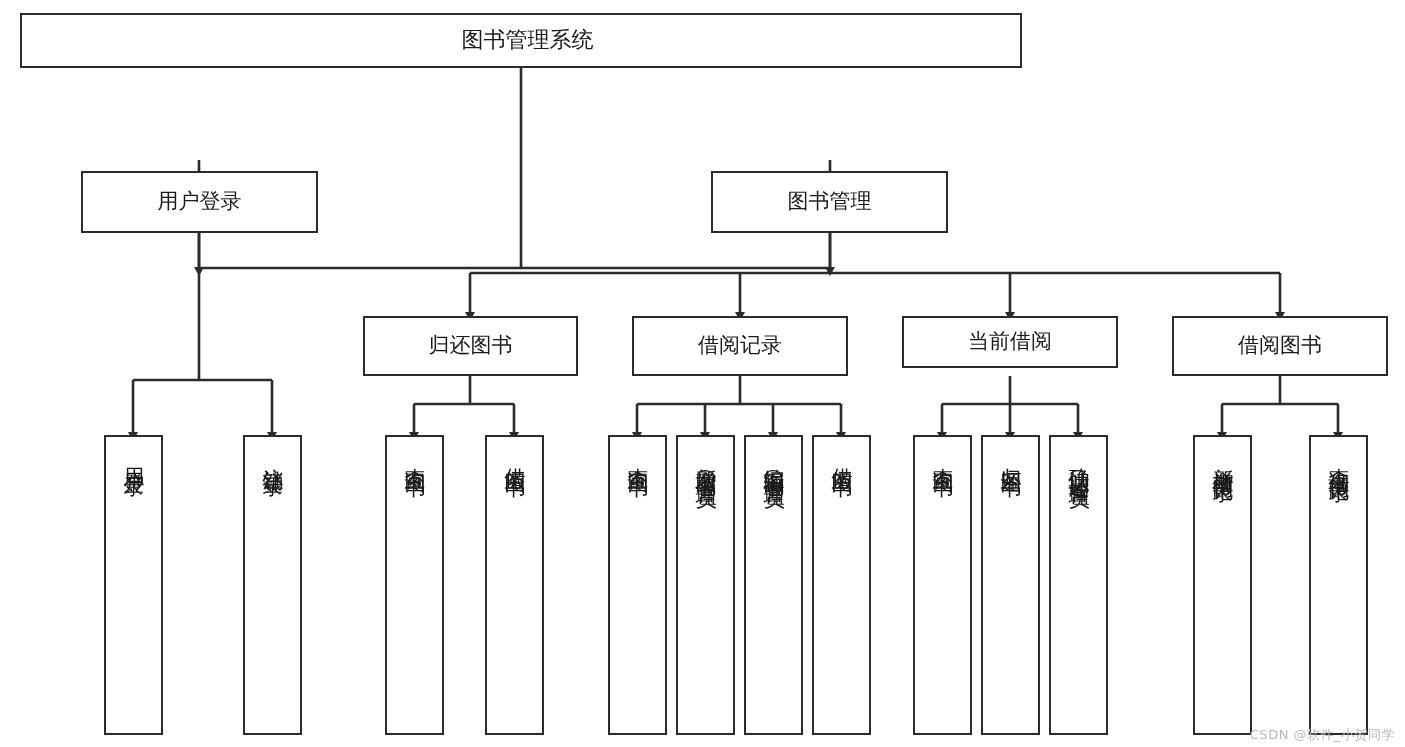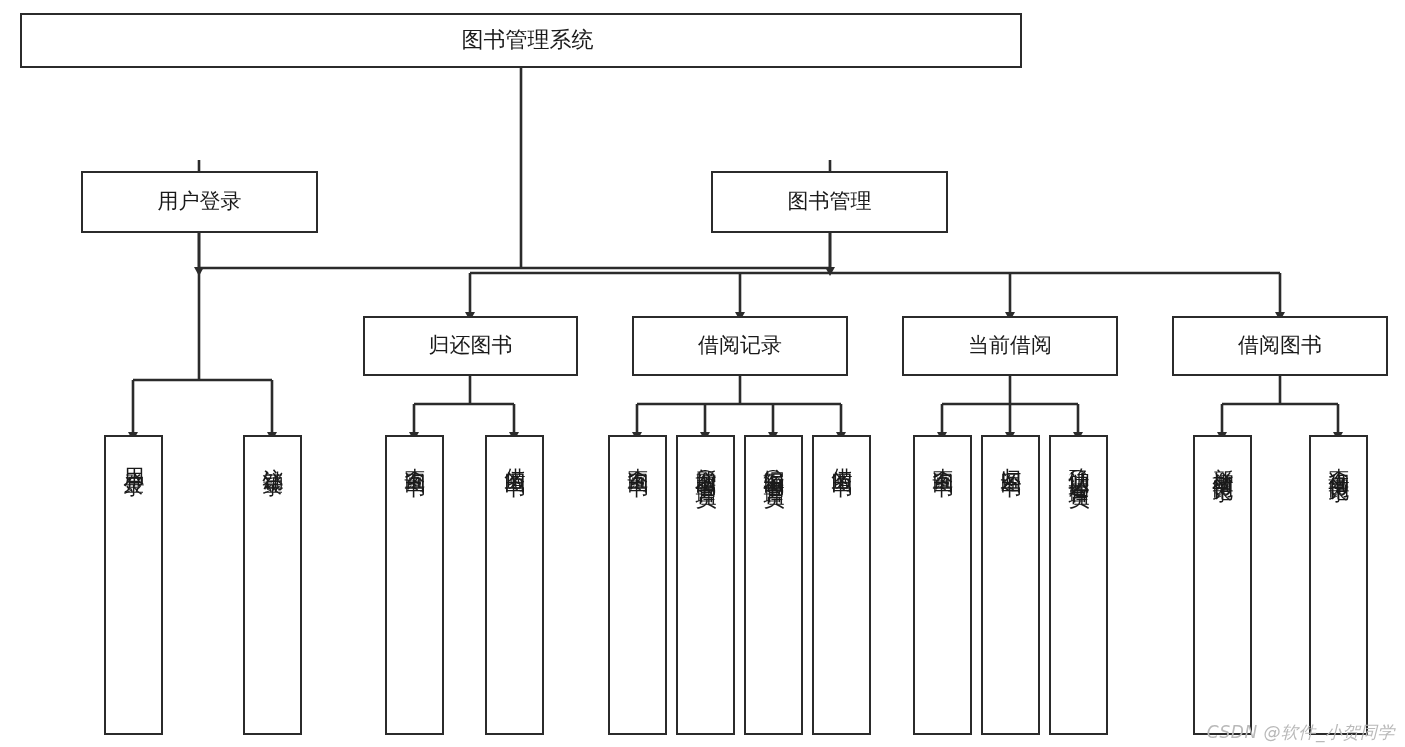--- a/index.html
+++ b/index.html
@@ -60,26 +60,25 @@
     writing-mode: vertical-rl;
     text-orientation: upright;
     font-size: 21px;
     letter-spacing: 3px;
     line-height: 1;
   }
   .watermark {
     position: absolute;
     right: 10px;
     bottom: 3px;
-    font-size: 17px;
+    font-size: 13px;
     color: #b9b9b9;
     z-index: 3;
     white-space: nowrap;
     letter-spacing: 0.5px;
-    font-style: italic;
   }
 </style>
 </head>
 <body>
 
 <div id="diagram-root">
 
   <svg id="edges-svg" viewBox="0 0 1405 747" xmlns="http://www.w3.org/2000/svg">
     <defs>
       <marker id="arrowhead" markerWidth="9" markerHeight="10" refX="1" refY="5" orient="auto" markerUnits="userSpaceOnUse">
@@ -148,21 +147,21 @@
   </div>
 
   <div class="node horiz" style="left:363px; top:316px; width:215px; height:60px;">
     <span class="node-label">归还图书</span>
   </div>
 
   <div class="node horiz" style="left:632px; top:316px; width:216px; height:60px;">
     <span class="node-label">借阅记录</span>
   </div>
 
-  <div class="node horiz" style="left:902px; top:316px; width:216px; height:60px;">
+  <div class="node horiz" style="left:902px; top:316px; width:216px; height:52px;">
     <span class="node-label">当前借阅</span>
   </div>
 
   <div class="node horiz" style="left:1172px; top:316px; width:216px; height:60px;">
     <span class="node-label">借阅图书</span>
   </div>
 
   <div class="node vert" style="left:104px; top:435px; width:59px; height:300px;">
     <span class="node-label">用户登录</span>
   </div>

